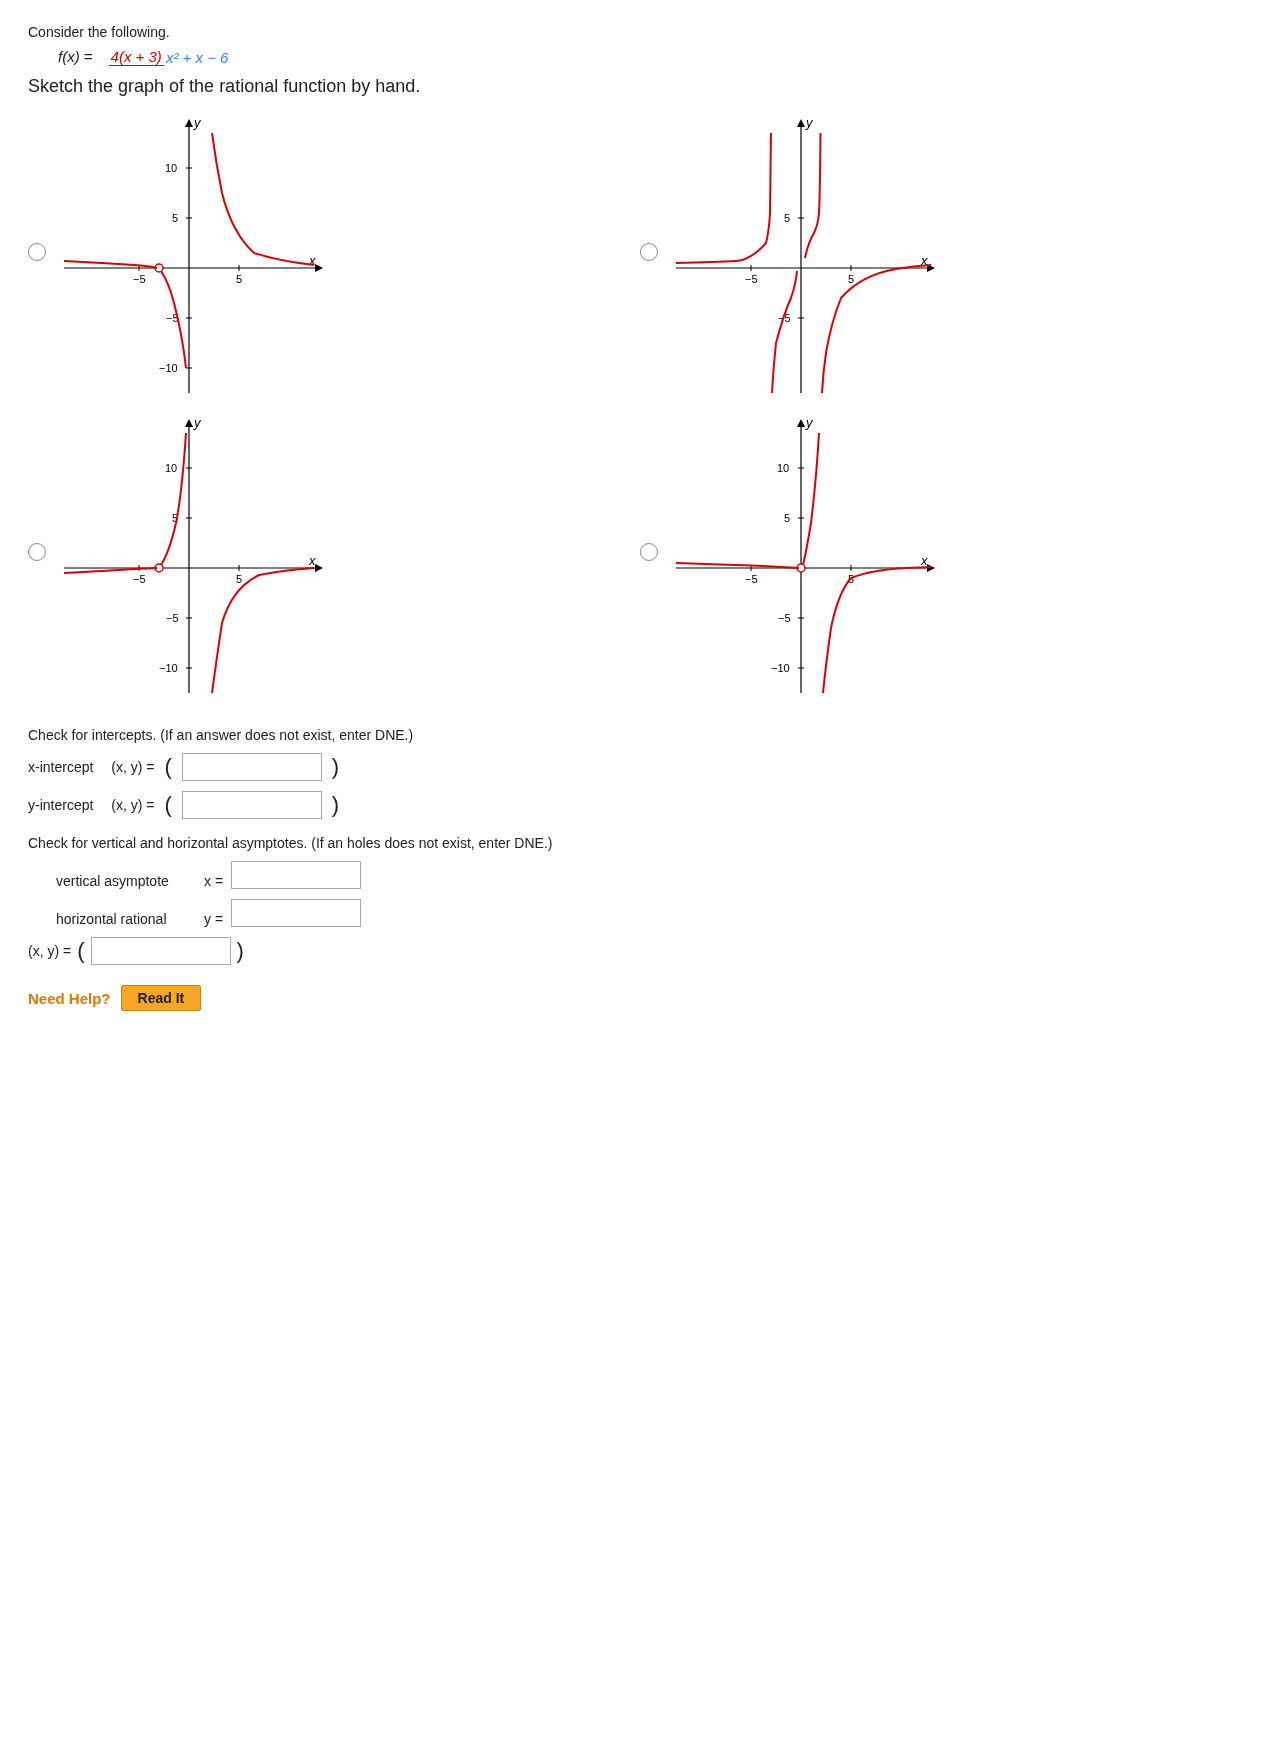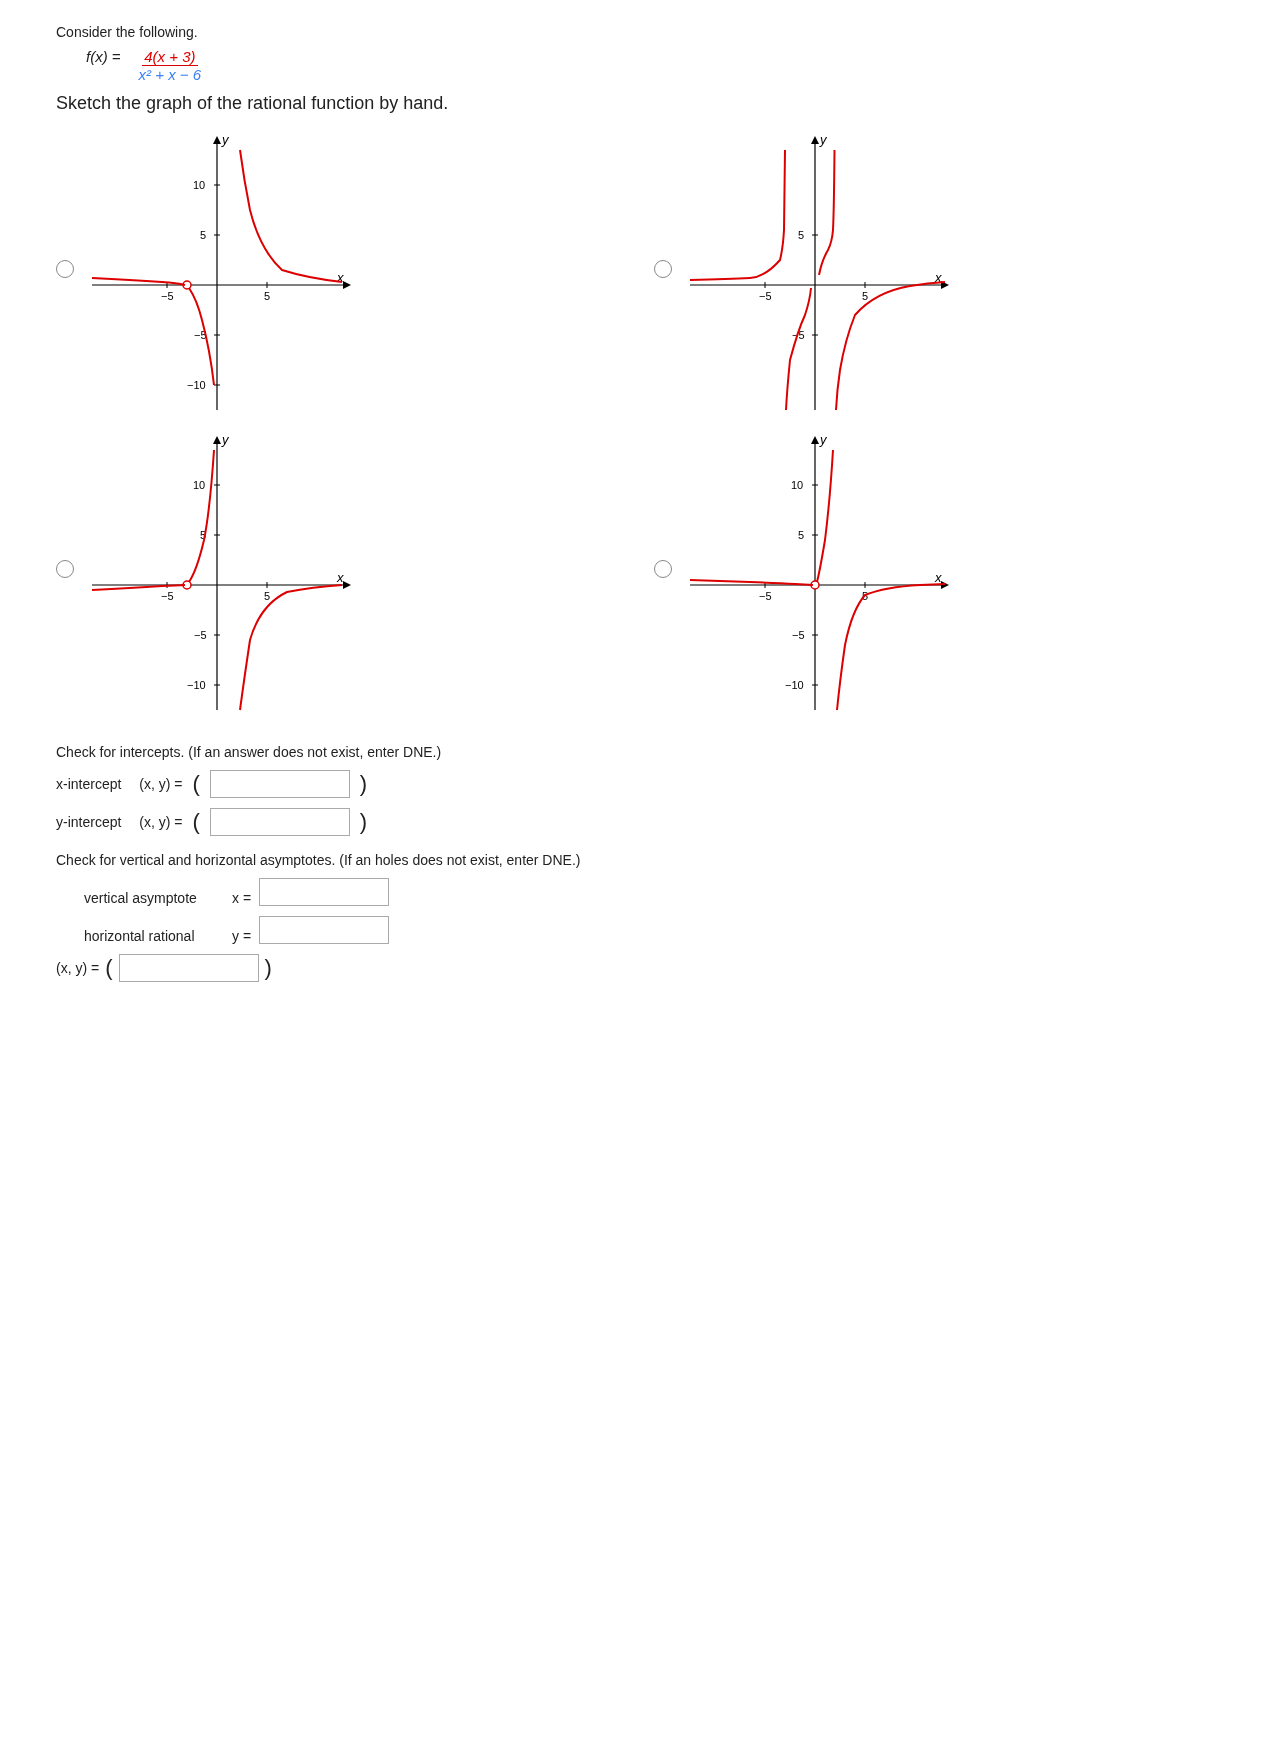--- a/index.html
+++ b/index.html
@@ -6,39 +6,39 @@
     body {
       font-family: Arial, sans-serif;
       font-size: 14px;
       background: #f0f0f0;
       color: #222;
     }
     .page-container {
       background: #fff;
       max-width: 1261px;
       margin: 0 auto;
-      padding: 24px 40px 40px 56px;
+      padding: 24px 40px 40px 28px;
       min-height: 1761px;
     }
     .problem-text {
       margin-bottom: 8px;
       font-size: 14px;
     }
     .formula-block {
       margin: 8px 0 8px 30px;
       font-size: 15px;
     }
     .formula-line {
       display: flex;
       align-items: flex-start;
       gap: 14px;
     }
     .fraction {
       display: inline-flex;
-      flex-direction: column;
+      flex-direction: row;
       align-items: center;
       vertical-align: middle;
       margin: 0 2px;
     }
     .fraction .numerator {
       border-bottom: 1.5px solid #d00;
       padding: 0 2px;
       color: #d00;
       font-style: italic;
     }
@@ -345,14 +345,18 @@
   </div>
 
 
   <div class="holes-row">
     <span>(x, y) =</span>
     <span class="paren">(</span>
     <input type="text" class="input-box" value="" style="">
     <span class="paren">)</span>
   </div>
 
+  <div class="need-help-row">
+    <span class="need-help-label">Need Help?</span>
+    <button class="read-it-btn">Read It</button>
+  </div>
 
 </div>
 
 </body></html>

